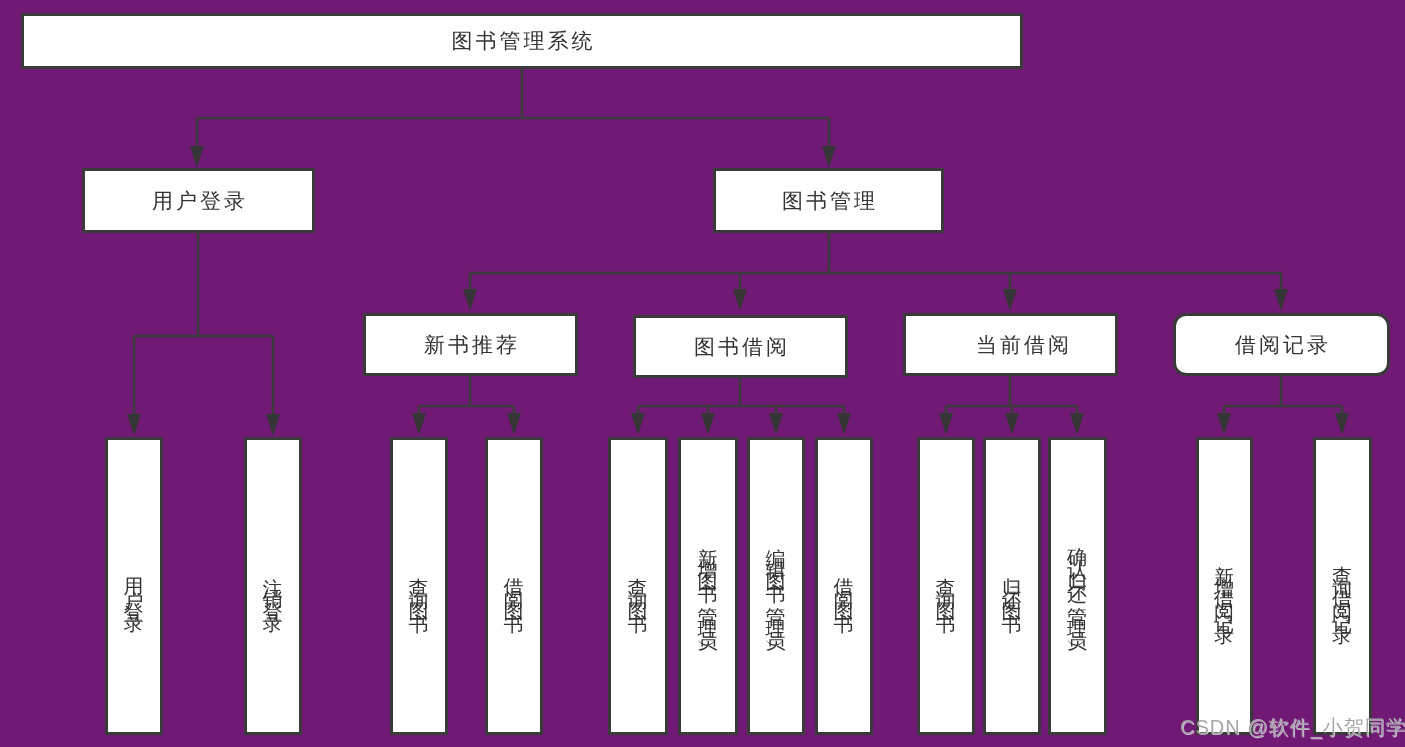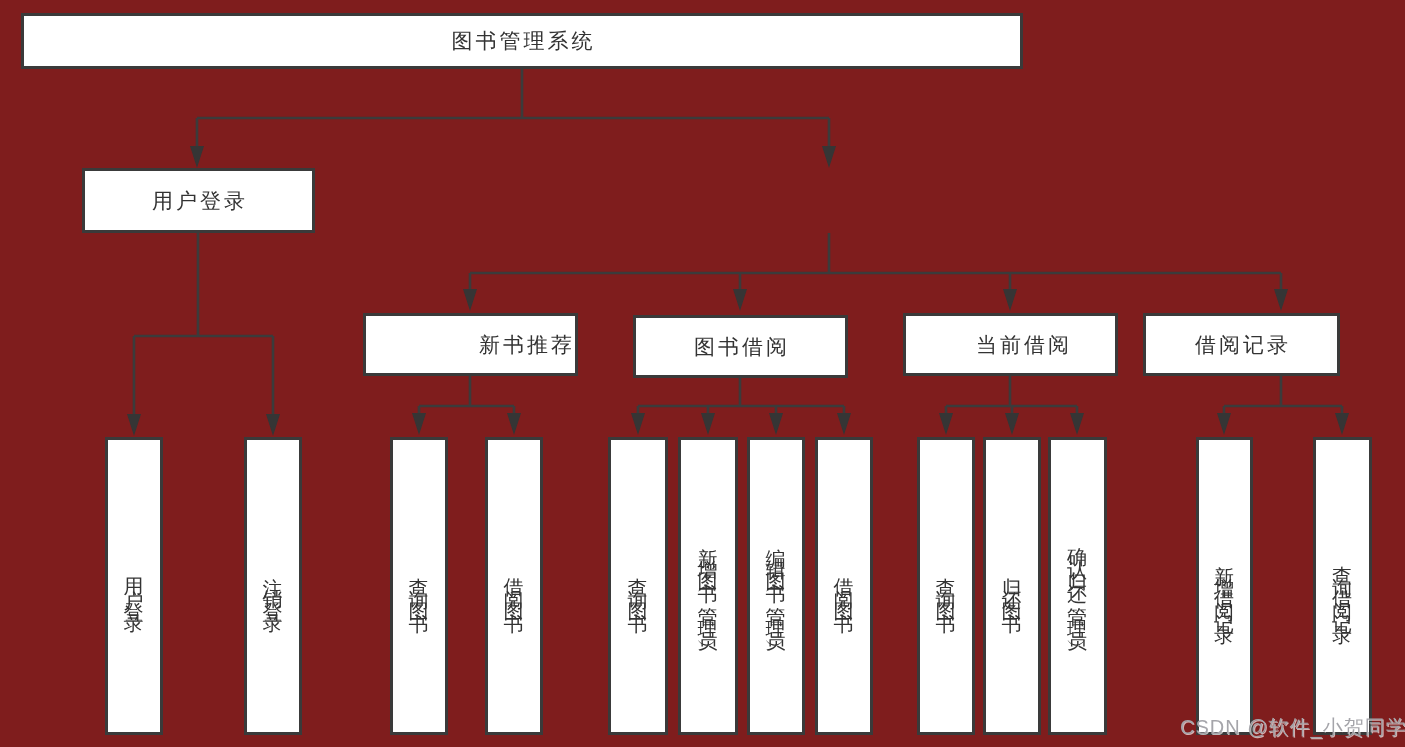--- a/index.html
+++ b/index.html
@@ -1,19 +1,19 @@
 <!DOCTYPE html>
 <html><head>
 <meta charset="utf-8">
 <style>
   html,body{margin:0;padding:0;background:#ffffff;}
   #stage{
     position:relative;
     width:1405px;height:747px;
-    background:#7f1d1d;
+    background:#701a75;
     font-family:"Liberation Sans","DejaVu Sans",sans-serif;
     overflow:hidden;
   }
   #wires{position:absolute;left:0;top:0;width:1405px;height:747px;pointer-events:none;}
   .node{
     position:absolute;
     box-sizing:border-box;
     background:#ffffff;
     border:3px solid #3a3a3a;
     display:flex;align-items:center;justify-content:center;
@@ -78,31 +78,34 @@
     </g>
   </svg>
 
   <div class="node hbox" style="left:21px;top:13px;width:1002px;height:56px;">
     <span>图书管理系统</span>
   </div>
 
   <div class="node hbox" style="left:82px;top:168px;width:233px;height:65px;">
     <span>用户登录</span>
   </div>
+  <div class="node hbox" style="left:713px;top:168px;width:231px;height:65px;">
+    <span>图书管理</span>
+  </div>
 
-  <div class="node hbox" style="left:363px;top:313px;width:215px;height:63px;justify-content:flex-end;">
+  <div class="node hbox" style="left:363px;top:313px;width:215px;height:63px;">
     <span>新书推荐</span>
   </div>
   <div class="node hbox" style="left:633px;top:315px;width:215px;height:63px;">
     <span>图书借阅</span>
   </div>
   <div class="node hbox" style="left:903px;top:313px;width:215px;height:63px;padding-left:24px;">
     <span>当前借阅</span>
   </div>
-  <div class="node hbox" style="left:1143px;top:313px;width:197px;height:63px;">
+  <div class="node hbox" style="left:1173px;top:313px;width:217px;height:63px;border-radius:13px;">
     <span>借阅记录</span>
   </div>
 
   <div class="node vbox" style="left:105px;top:437px;width:58px;height:298px;">
     <span>用户登录</span>
   </div>
   <div class="node vbox" style="left:244px;top:437px;width:58px;height:298px;">
     <span>注销登录</span>
   </div>
 

